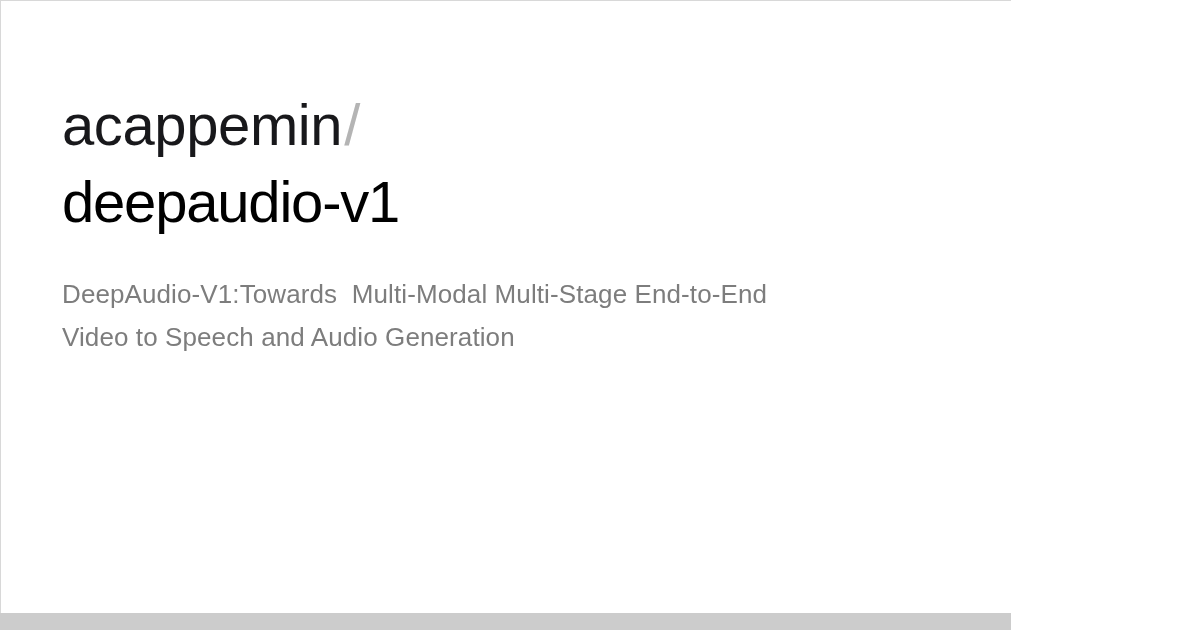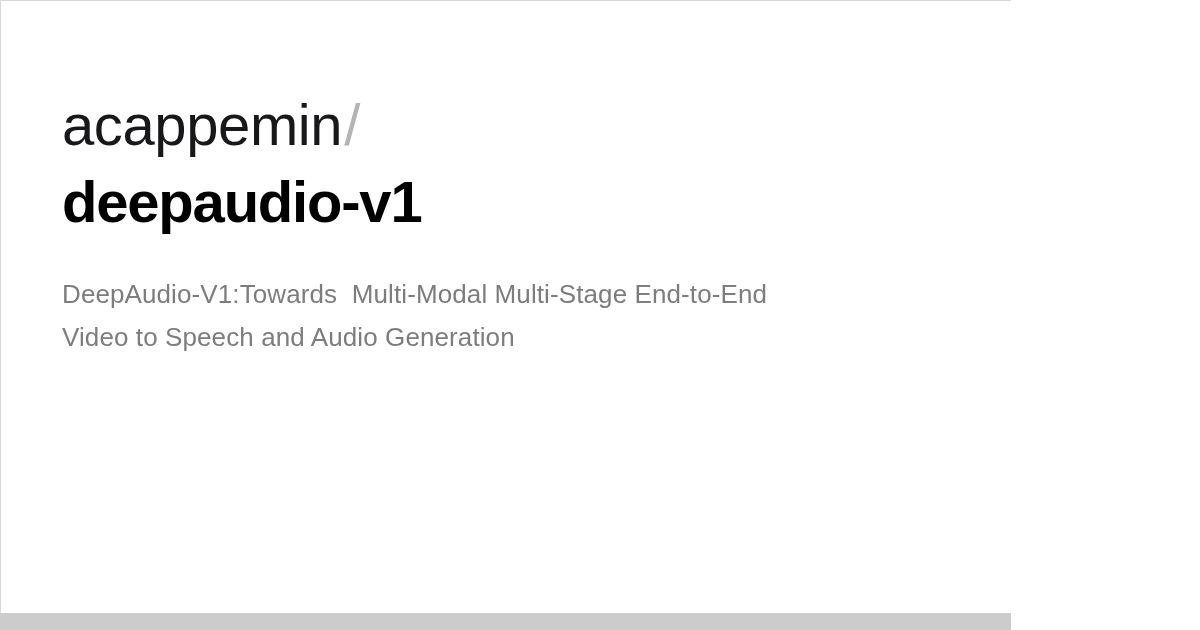--- a/index.html
+++ b/index.html
@@ -67,21 +67,21 @@
   .owner-slash {
     color: #b4b4b4;
     font-weight: 300;
     margin-left: 2px;
   }
 
   .repo-line {
     margin: 19px 0 0 0;
     font-size: 58px;
     line-height: 1.0;
-    font-weight: 700;
+    font-weight: 400;
     color: #000000;
     letter-spacing: -1.2px;
     white-space: nowrap;
   }
 
   .description {
     margin: 42px 0 12px 0;
     font-size: 26px;
     line-height: 43px;
     font-weight: 400;

